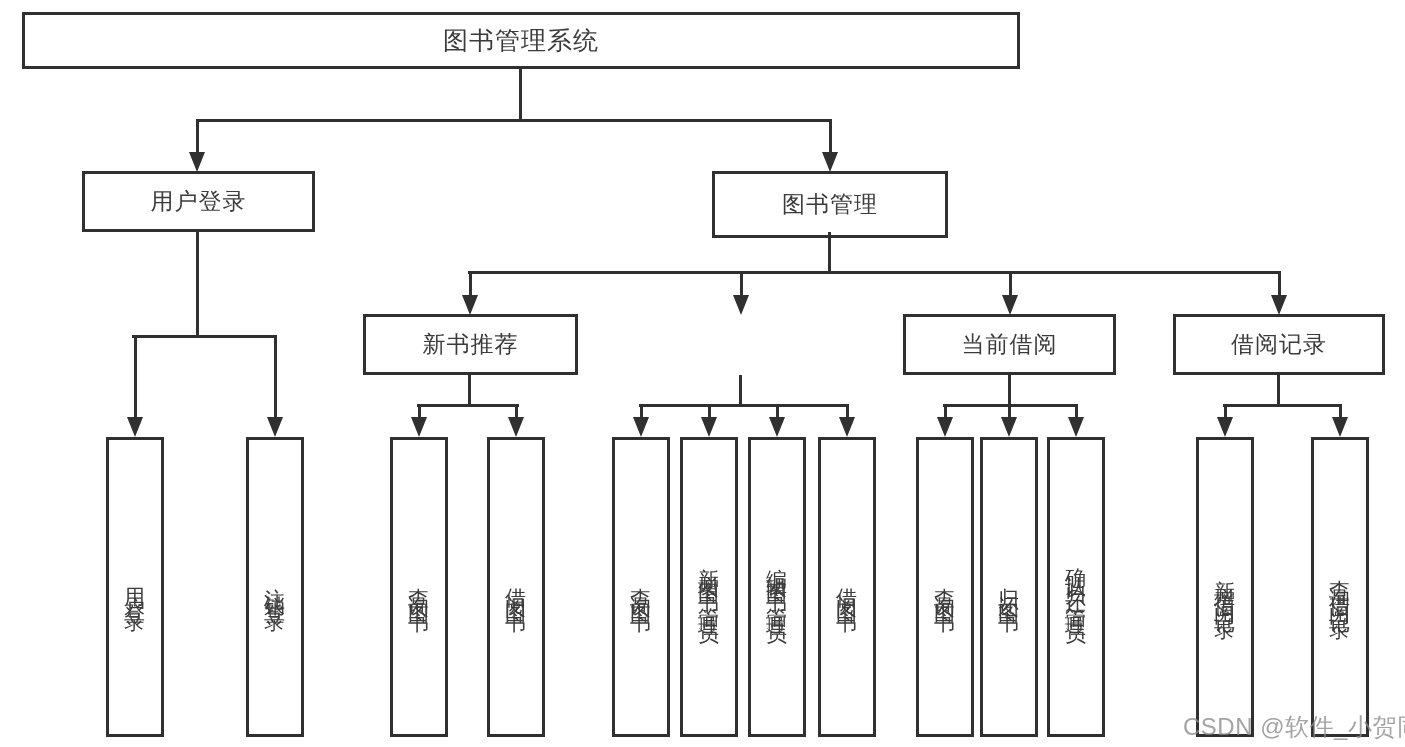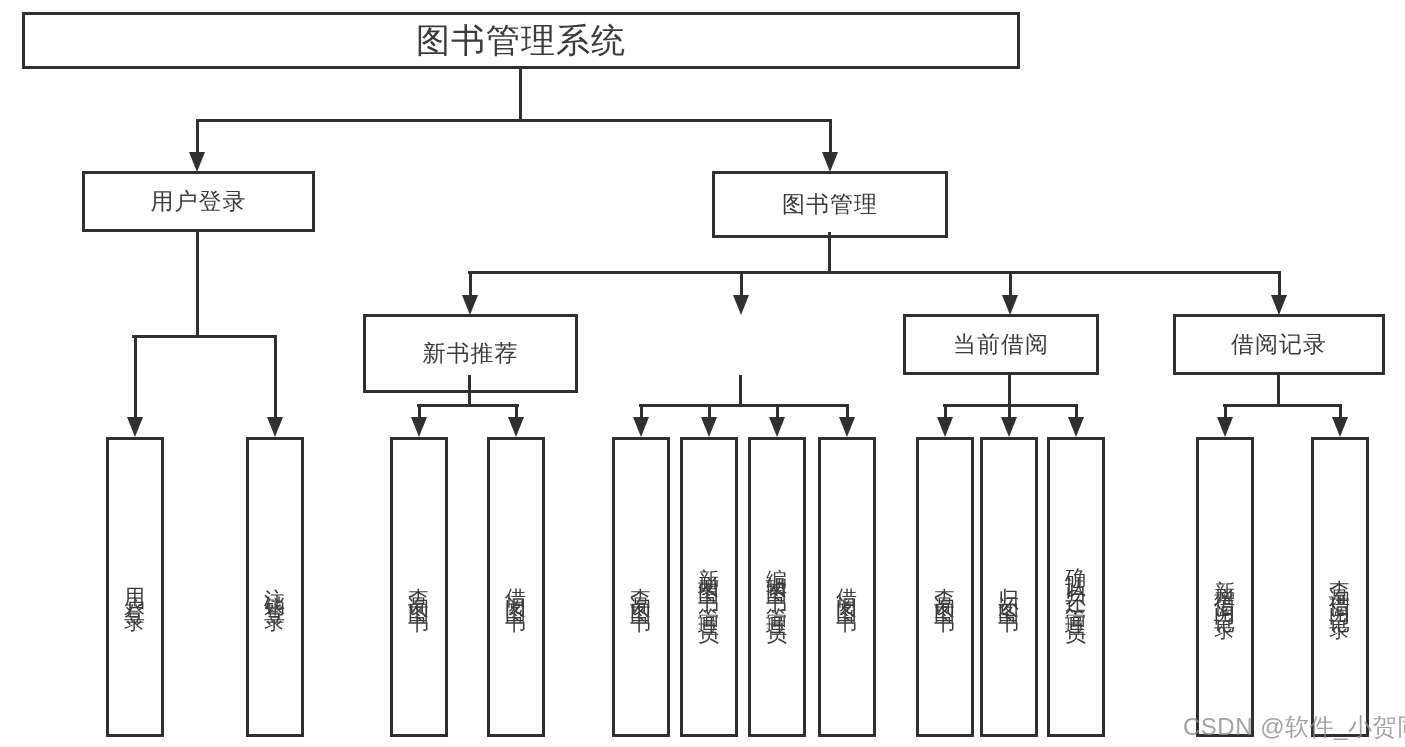--- a/index.html
+++ b/index.html
@@ -20,21 +20,21 @@
   .hbox{
     position:absolute;
     border:3px solid var(--line);
     background:#fff;
     display:flex;align-items:center;justify-content:center;
     color:var(--text);
     font-size:23px;
     letter-spacing:1px;
     white-space:nowrap;
   }
-  .hbox.root{font-size:34px;}
+  .hbox.root{font-size:25px;}
   
   .vbox{
     position:absolute;
     top:437px;height:300px;width:58px;
     border:3px solid var(--line);
     background:#fff;
     display:flex;align-items:center;justify-content:center;
     color:var(--text);
     font-size:21px;
     writing-mode:vertical-rl;
@@ -99,22 +99,22 @@
   <div class="drop" style="left:733px;top:271px;height:44px">
       <i></i>
     </div>
   <div class="drop" style="left:1002px;top:271px;height:44px">
       <i></i>
     </div>
   <div class="drop" style="left:1271px;top:271px;height:44px">
       <i></i>
     </div>
 
-  <div class="hbox" style="left:363px;top:314px;width:215px;height:79px">新书推荐</div>
-  <div class="hbox" style="left:903px;top:314px;width:196px;height:61px">当前借阅</div>
+  <div class="hbox" style="left:363px;top:314px;width:215px;height:61px">新书推荐</div>
+  <div class="hbox" style="left:903px;top:314px;width:213px;height:61px">当前借阅</div>
   <div class="hbox" style="left:1173px;top:314px;width:212px;height:61px">借阅记录</div>
 
   <div class="vline" style="left:468px;top:375px;height:32px"></div>
   <div class="hline" style="left:417px;top:404px;width:102px"></div>
   <div class="drop" style="left:411px;top:404px;height:33px">
       <i></i>
     </div>
   <div class="drop" style="left:508px;top:404px;height:33px">
       <i></i>
     </div>

